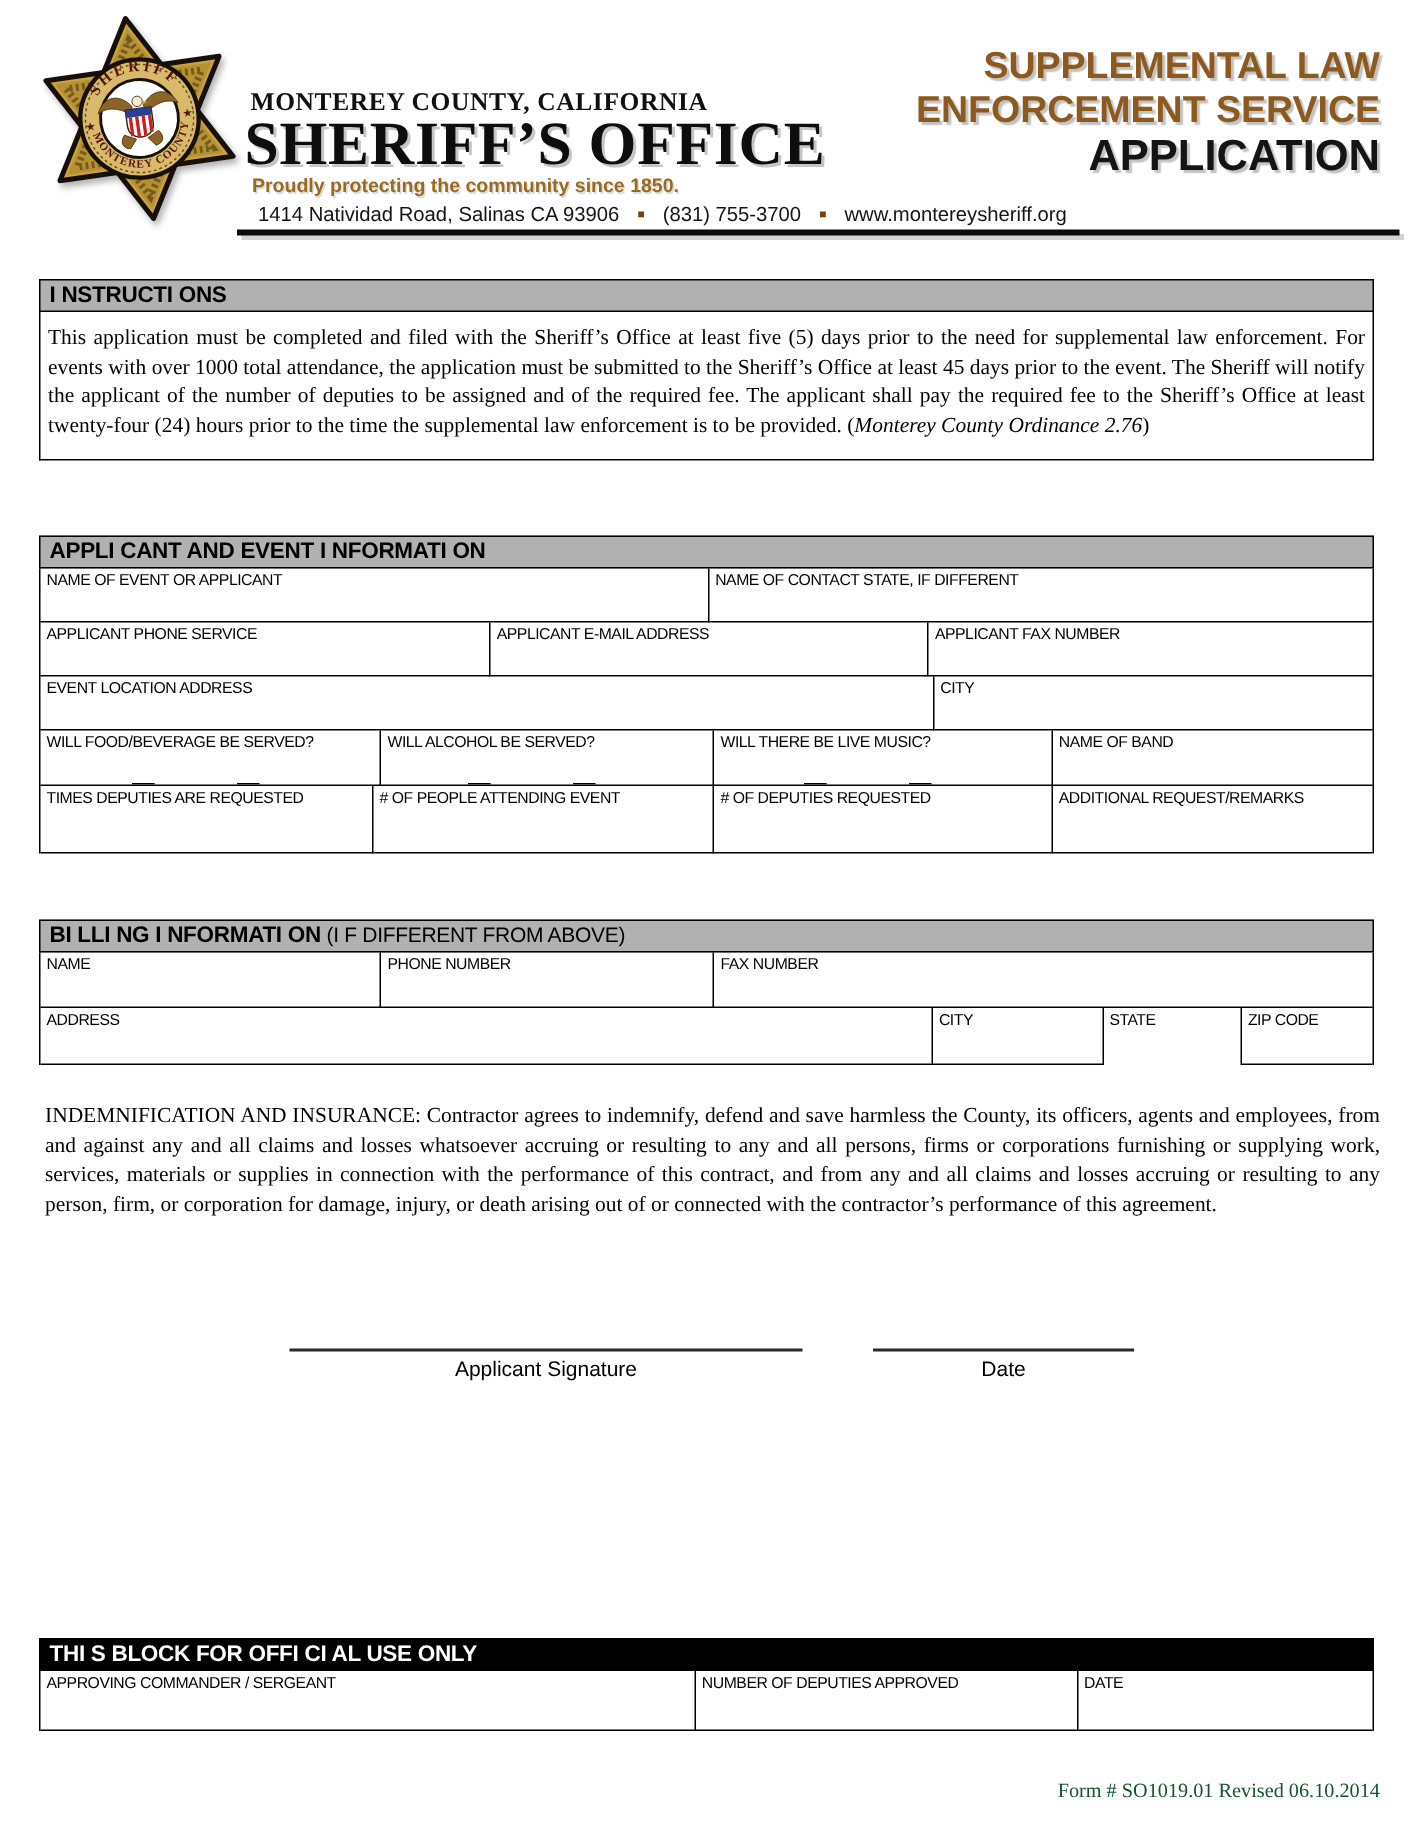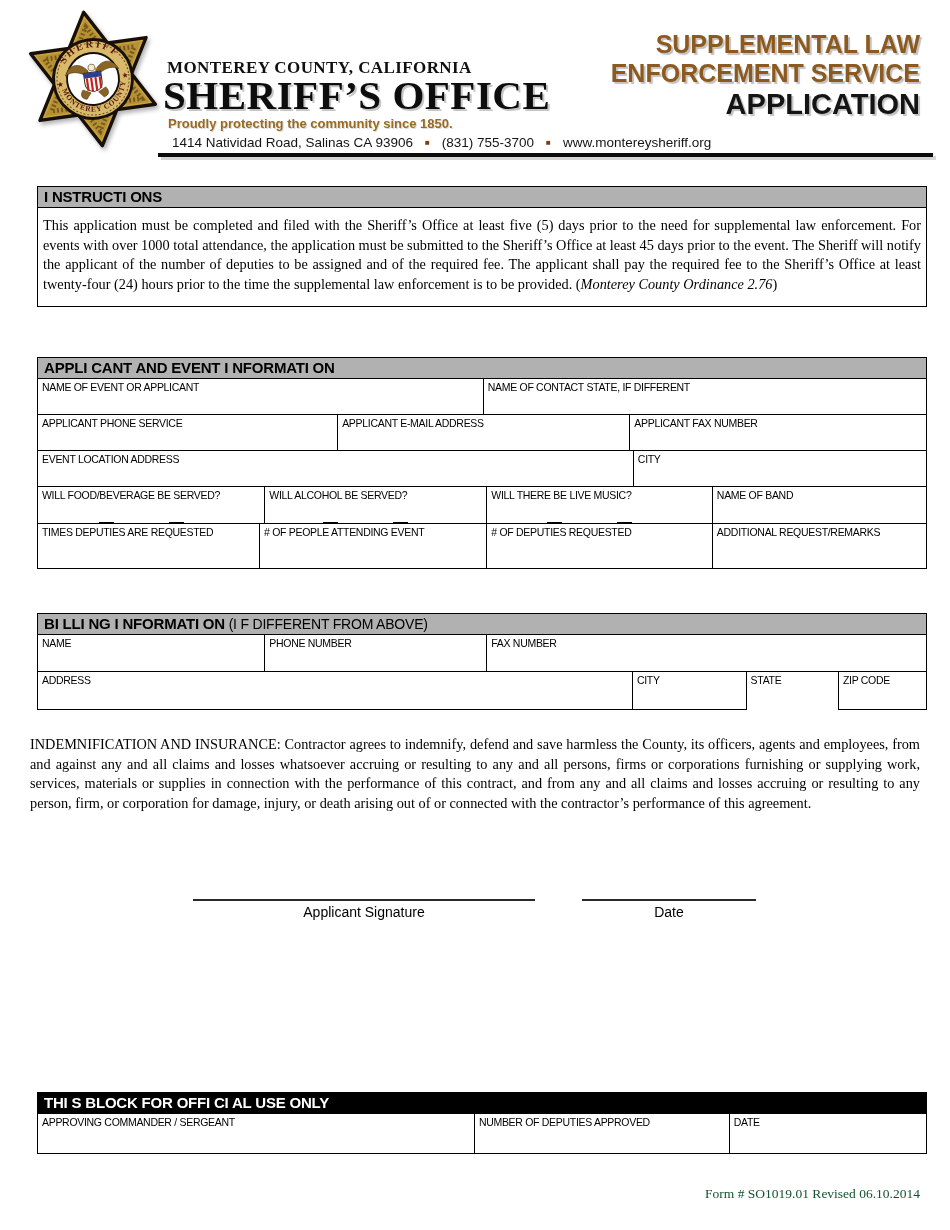--- a/index.html
+++ b/index.html
@@ -17,21 +17,21 @@
                color:#9A6B1F;text-shadow:1px 1px 0 #dcdcdc;}
   .hdr-address{position:absolute;left:172px;top:135px;font-size:13.5px;color:#141414;}
   .hdr-address .bullet{font-size:8px;color:#7B3F10;vertical-align:2px;margin:0 12px;}
   .hdr-rule{position:absolute;left:158px;top:153px;width:775px;height:4px;background:#0b0b0b;
             box-shadow:3px 3px 0 #d4d4d4;}
   .hdr-right{position:absolute;right:30px;top:30px;text-align:right;font-weight:bold;}
   .hdr-right .l12{font-size:25px;line-height:29px;color:#8C5A1E;text-shadow:2px 2px 1px #c2c2c2;}
   .hdr-right .l3{font-size:29px;line-height:32px;color:#141414;text-shadow:2px 2px 1px #c2c2c2;}
 
   
-  .section{position:absolute;left:37px;width:890px;box-sizing:border-box;}
+  .section{position:absolute;left:26px;width:890px;box-sizing:border-box;}
   .bar{box-sizing:border-box;border:1px solid #000;background:#B1B1B1;
        font-size:15px;font-weight:bold;letter-spacing:-.2px;padding:1px 6px 2px 6px;color:#000;}
   .bar .normal{font-weight:normal;font-size:14px;}
   .bar.black{background:#000;color:#fff;border-color:#000;}
   .tbl{box-sizing:border-box;border-left:1px solid #000;border-right:1px solid #000;}
   .row{display:flex;}
   .cell{box-sizing:border-box;border-right:1px solid #000;border-bottom:1px solid #000;
         padding:2px 4px;overflow:hidden;}
   .cell:last-child{border-right:none;}
   .cell.nobot{border-bottom:none;}

